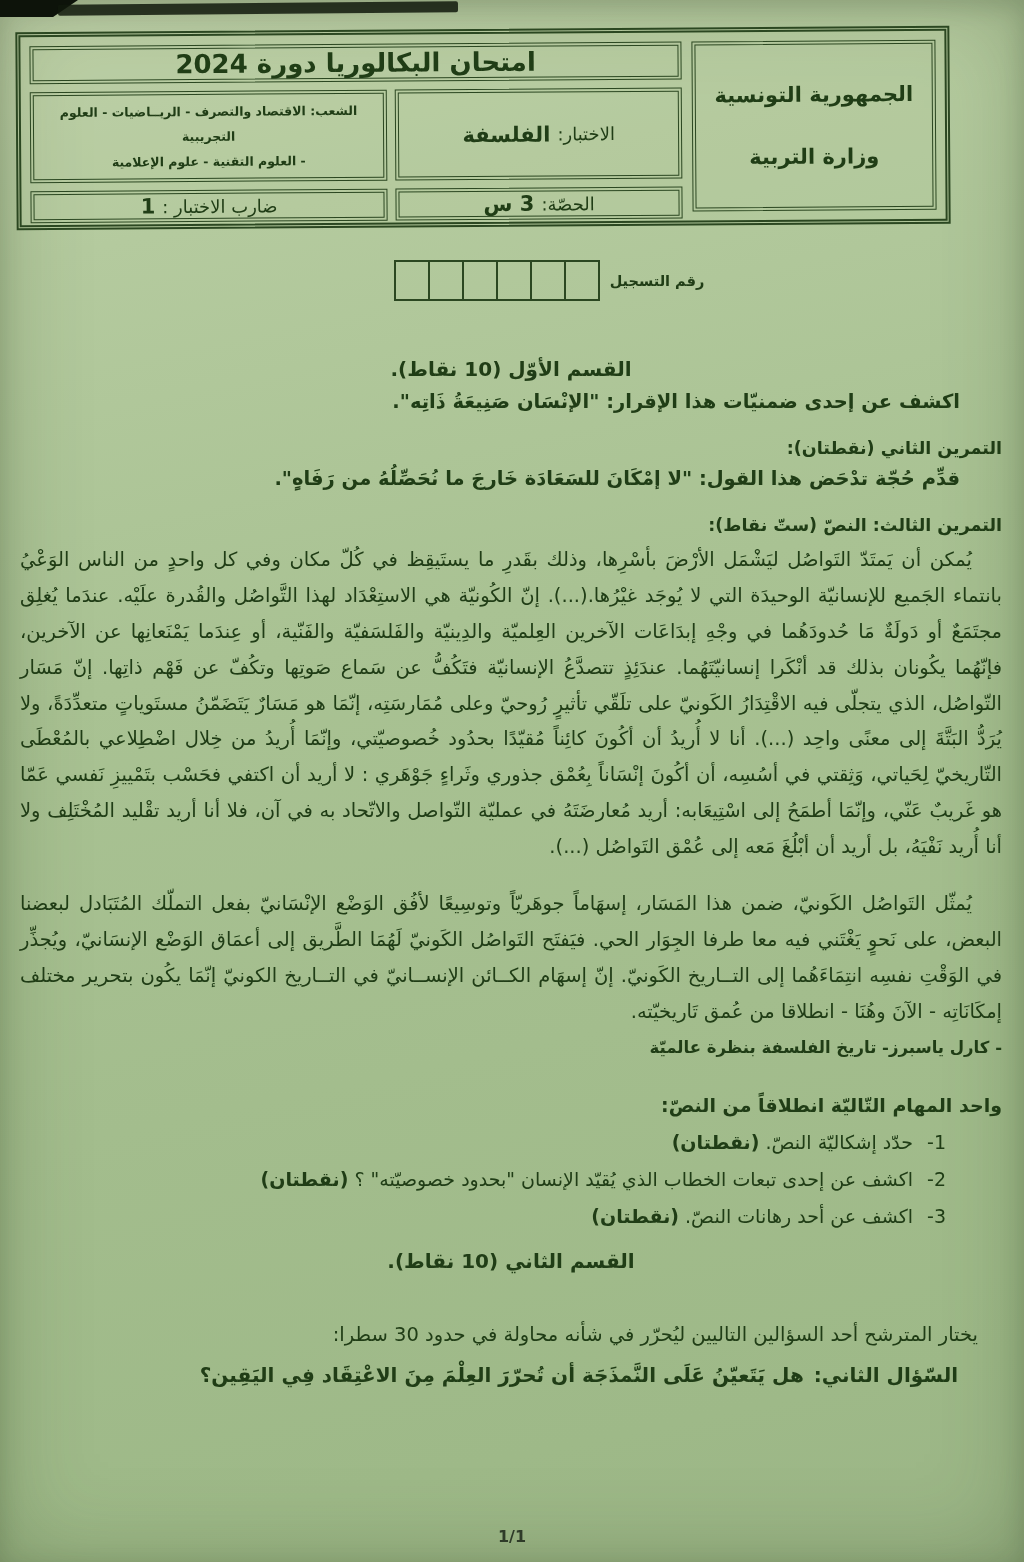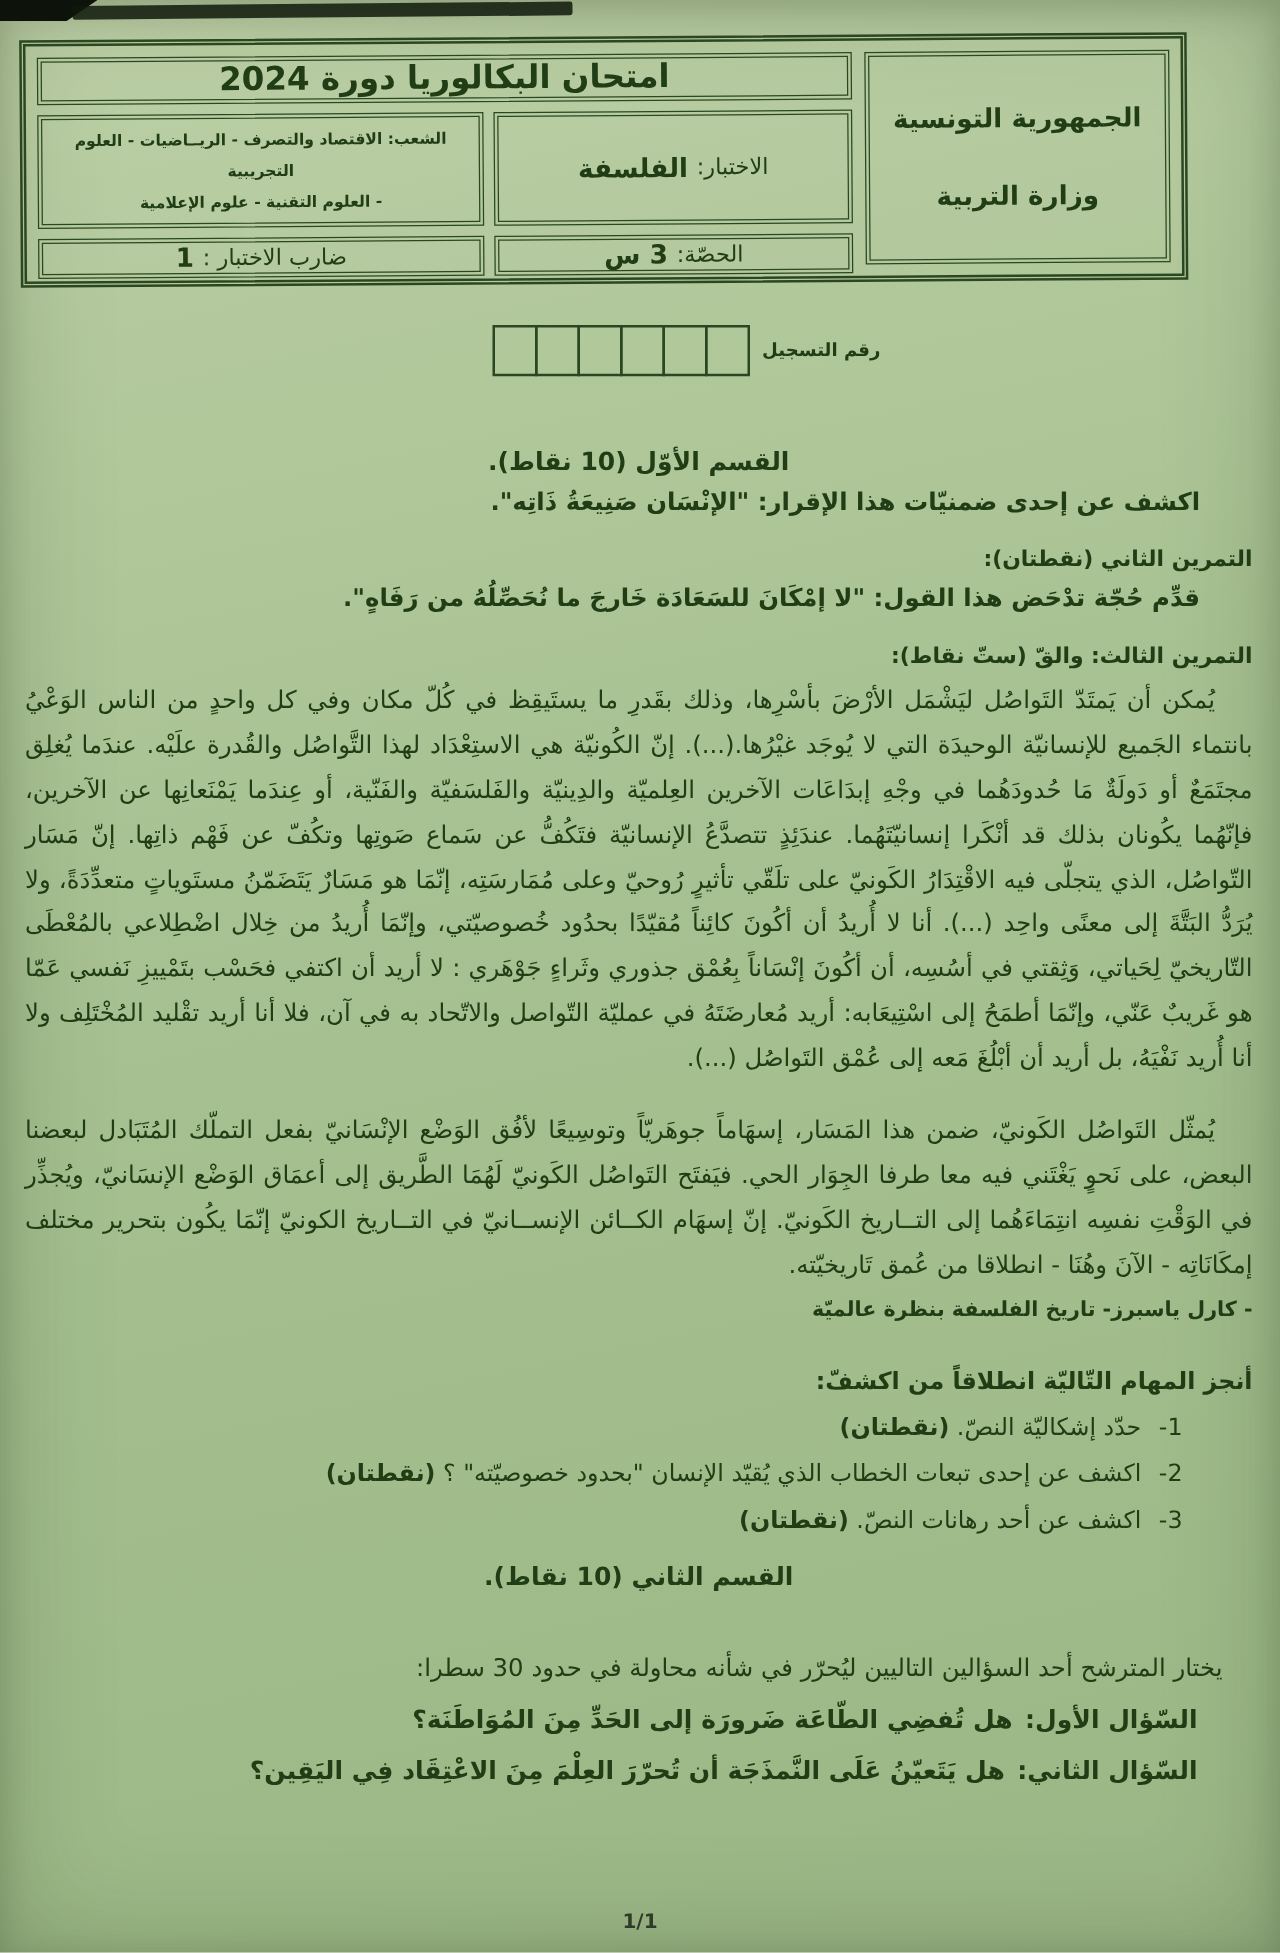--- a/index.html
+++ b/index.html
@@ -139,49 +139,46 @@
 
 <div class="content">
 
   <div class="section-title">القسم الأوّل (10 نقاط).</div>
 
   <div class="ex-body">اكشف عن إحدى ضمنيّات هذا الإقرار: "الإنْسَان صَنِيعَةُ ذَاتِه".</div>
 
   <div class="ex-heading">التمرين الثاني (نقطتان):</div>
   <div class="ex-body">قدِّم حُجّة تدْحَض هذا القول: "لا إمْكَانَ للسَعَادَة خَارجَ ما نُحَصِّلُهُ من رَفَاهٍ".</div>
 
-  <div class="ex-heading">التمرين الثالث: والقّ (ستّ نقاط):</div>
+  <div class="ex-heading">التمرين الثالث: النصّ (ستّ نقاط):</div>
 
   <p class="main-text">يُمكن أن يَمتَدّ التَواصُل ليَشْمَل الأرْضَ بأسْرِها، وذلك بقَدرِ ما يستَيقِظ في كُلّ مكان وفي كل واحدٍ من الناس الوَعْيُ بانتماء الجَميع للإنسانيّة الوحيدَة التي لا يُوجَد غيْرُها.(...). إنّ الكُونيّة هي الاستِعْدَاد لهذا التَّواصُل والقُدرة علَيْه. عندَما يُغلِق مجتَمَعٌ أو دَولَةٌ مَا حُدودَهُما في وجْهِ إبدَاعَات الآخرين العِلميّة والدِينيّة والفَلسَفيّة والفَنّية، أو عِندَما يَمْنَعانِها عن الآخرين، فإنّهُما يكُونان بذلك قد أنْكَرا إنسانيّتَهُما. عندَئِذٍ تتصدَّعُ الإنسانيّة فتَكُفُّ عن سَماع صَوتِها وتكُفّ عن فَهْم ذاتِها. إنّ مَسَار التّواصُل، الذي يتجلّى فيه الاقْتِدَارُ الكَونيّ على تلَقّي تأثيرٍ رُوحيّ وعلى مُمَارسَتِه، إنّمَا هو مَسَارٌ يَتَضَمّنُ مستَوياتٍ متعدِّدَةً، ولا يُرَدُّ البَتَّةَ إلى معنًى واحِد (...). أنا لا أُريدُ أن أكُونَ كائِناً مُقيّدًا بحدُود خُصوصيّتي، وإنّمَا أُريدُ من خِلال اضْطِلاعي بالمُعْطَى التّاريخيّ لِحَياتي، وَثِقتي في أسُسِه، أن أكُونَ إنْسَاناً بِعُمْق جذوري وثَراءٍ جَوْهَري : لا أريد أن اكتفي فحَسْب بتَمْييزِ نَفسي عَمّا هو غَريبٌ عَنّي، وإنّمَا أطمَحُ إلى اسْتِيعَابه: أريد مُعارضَتَهُ في عمليّة التّواصل والاتّحاد به في آن، فلا أنا أريد تقْليد المُخْتَلِف ولا أنا أُريد نَفْيَهُ، بل أريد أن أبْلُغَ مَعه إلى عُمْق التَواصُل (...).</p>
   <p class="main-text">يُمثّل التَواصُل الكَونيّ، ضمن هذا المَسَار، إسهَاماً جوهَريّاً وتوسِيعًا لأفُق الوَضْع الإنْسَانيّ بفعل التملّك المُتَبَادل لبعضنا البعض، على نَحوٍ يَغْتَني فيه معا طرفا الجِوَار الحي. فيَفتَح التَواصُل الكَونيّ لَهُمَا الطَّريق إلى أعمَاق الوَضْع الإنسَانيّ، ويُجذِّر في الوَقْتِ نفسِه انتِمَاءَهُما إلى التــاريخ الكَونيّ. إنّ إسهَام الكــائن الإنســانيّ في التــاريخ الكونيّ إنّمَا يكُون بتحرير مختلف إمكَانَاتِه - الآنَ وهُنَا - انطلاقا من عُمق تَاريخيّته.</p>
 
   <div class="attribution">- كارل ياسبرز- تاريخ الفلسفة بنظرة عالميّة</div>
 
-  <div class="tasks-heading">أنجز المهام التّاليّة انطلاقاً من اكشفّ:</div>
+  <div class="tasks-heading">واحد المهام التّاليّة انطلاقاً من النصّ:</div>
   <div class="task-list">
     <div class="task-item">
       <span class="task-num">1-</span><span>حدّد إشكاليّة النصّ.</span>
       <span class="task-points">(نقطتان)</span>
     </div>
     <div class="task-item">
       <span class="task-num">2-</span><span>اكشف عن إحدى تبعات الخطاب الذي يُقيّد الإنسان "بحدود خصوصيّته" ؟</span>
       <span class="task-points">(نقطتان)</span>
     </div>
     <div class="task-item">
       <span class="task-num">3-</span><span>اكشف عن أحد رهانات النصّ.</span>
       <span class="task-points">(نقطتان)</span>
     </div>
   </div>
 
   <div class="section-title section2-title">القسم الثاني (10 نقاط).</div>
 
   <div class="s2-instruction">يختار المترشح أحد السؤالين التاليين ليُحرّر في شأنه محاولة في حدود 30 سطرا:</div>
 
   <div class="question">
-    <span class="q-label">السّؤال الأول:</span><span>هل تُفضِي الطّاعَة ضَرورَة إلى الحَدِّ مِنَ المُوَاطَنَة؟</span>
-  </div>
-  <div class="question">
     <span class="q-label">السّؤال الثاني:</span><span>هل يَتَعيّنُ عَلَى النَّمذَجَة أن تُحرّرَ العِلْمَ مِنَ الاعْتِقَاد فِي اليَقِين؟</span>
   </div>
 
 </div>
 
 <div class="page-number">1/1</div>
 
 </body></html>

